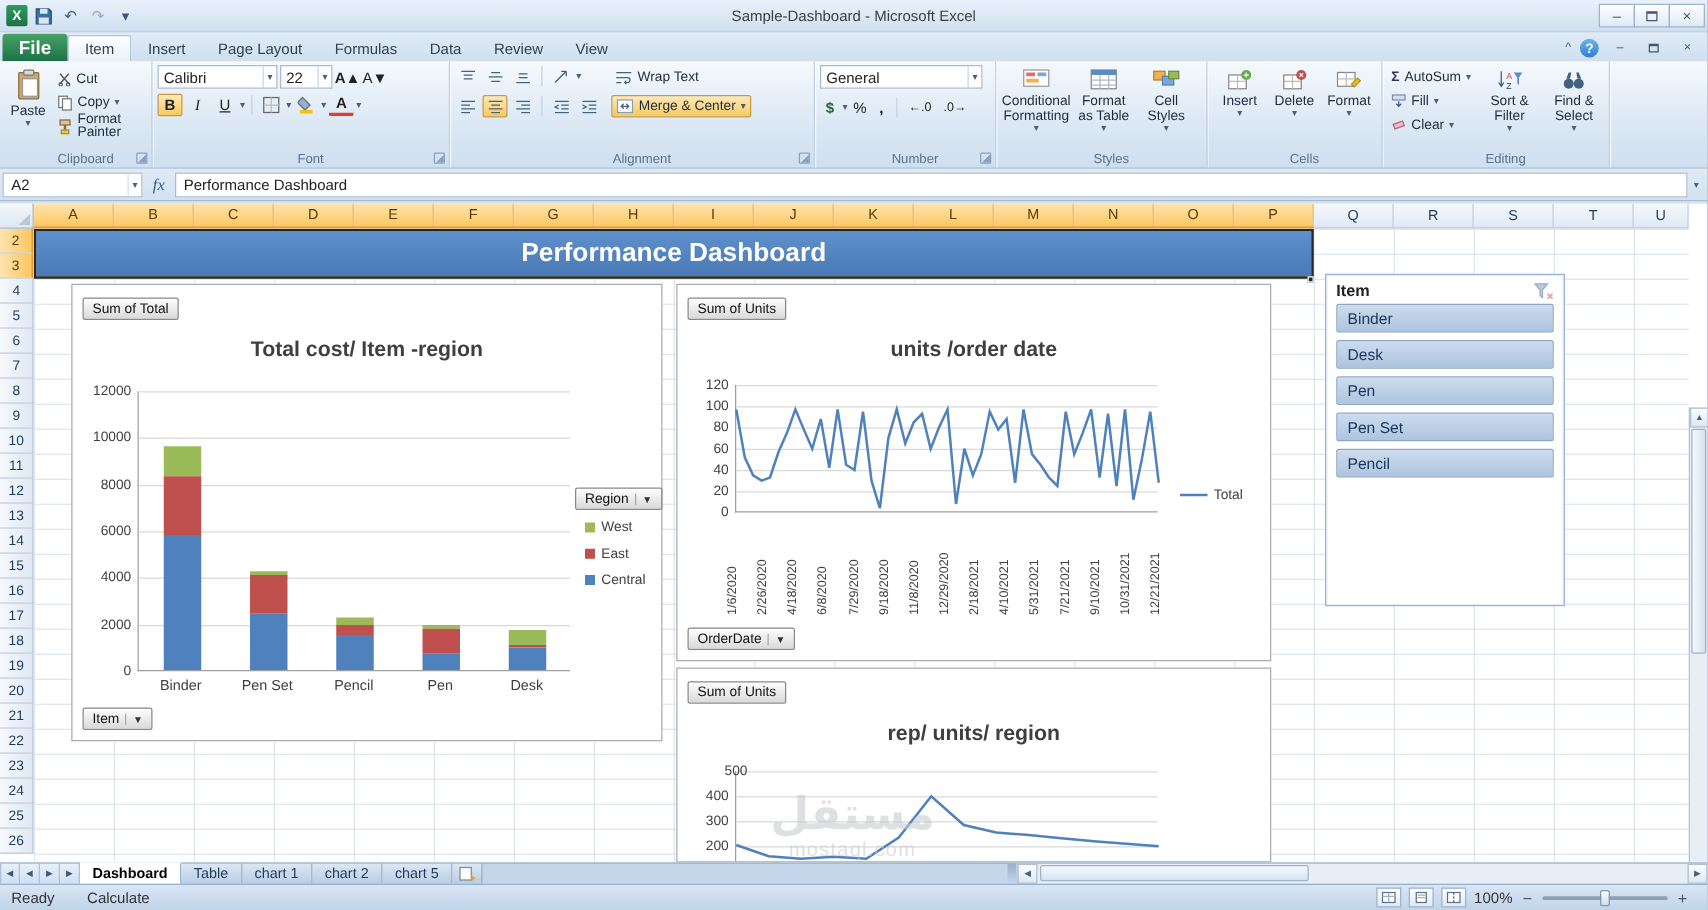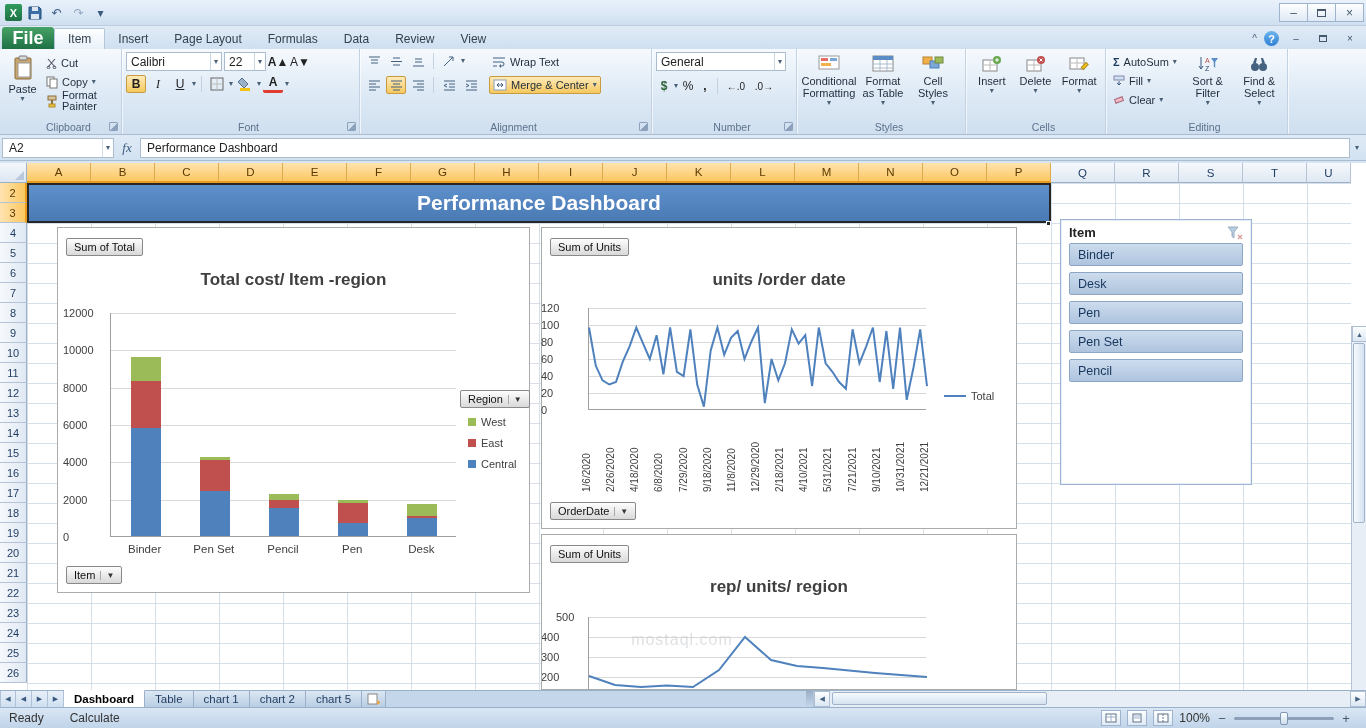--- a/index.html
+++ b/index.html
@@ -12,21 +12,21 @@
   .xl-icon{width:17px;height:17px;background:linear-gradient(#2f9b5c,#1e7145);color:#fff;font-weight:bold;font-size:11px;display:flex;align-items:center;justify-content:center;border-radius:2px;}
   .qat-btn{width:19px;height:18px;display:flex;align-items:center;justify-content:center;font-size:12px;color:#3a5a82;border-radius:2px;}
   .qat-btn.dis{opacity:.45;}
   .title-text{position:absolute;left:0;right:0;text-align:center;font-size:12px;color:#3e3e3e;}
   .win-btns{margin-left:auto;display:flex;z-index:2;padding-right:2px;}
   .win-btn{width:29px;height:19px;display:flex;align-items:center;justify-content:center;border:1px solid #9fb4cc;background:linear-gradient(#fdfefe,#dfeaf5);margin-left:-1px;font-size:12px;color:#44576b;}
   .max-glyph{width:9px;height:8px;border:1px solid #44576b;border-top-width:2px;display:inline-block;}
 
   
   .tabs-row{position:absolute;top:26px;left:0;width:100%;height:23px;background:linear-gradient(#e0ebf7,#cfdff0);display:flex;align-items:flex-end;}
-  .file-tab{width:52px;height:22px;background:linear-gradient(#46a266,#1e7145);color:#fff;font-weight:bold;font-size:18px;display:flex;align-items:center;justify-content:center;border-radius:3px 3px 0 0;margin-left:2px;}
+  .file-tab{width:52px;height:22px;background:linear-gradient(#46a266,#1e7145);color:#fff;font-weight:bold;font-size:15px;display:flex;align-items:center;justify-content:center;border-radius:3px 3px 0 0;margin-left:2px;}
   .rtab{padding:0 13px;height:21px;display:flex;align-items:center;color:#33414f;font-size:12px;}
   .rtab.active{background:linear-gradient(#fdfeff,#e9f1f9);border:1px solid #b4c6da;border-bottom:none;border-radius:2px 2px 0 0;}
   .tabs-right{margin-left:auto;display:flex;align-items:center;gap:7px;padding-right:6px;height:21px;}
   .mini-ico{font-size:10px;color:#4a6076;}
   .help-circle{width:15px;height:15px;border-radius:50%;background:linear-gradient(#6db5ec,#2f7fd4);color:#fff;font-size:11px;font-weight:bold;display:flex;align-items:center;justify-content:center;}
   .wdoc-btn{width:20px;height:16px;display:flex;align-items:center;justify-content:center;font-size:10px;color:#44576b;border:1px solid transparent;}
 
   
   .ribbon{position:absolute;top:49px;left:0;width:100%;height:86px;background:linear-gradient(#f5f9fd,#dde9f5 55%,#cfdfef);border-bottom:1px solid #a8bcd2;display:flex;}
   .rgroup{position:relative;height:100%;border-right:1px solid #c2d2e2;box-shadow:1px 0 0 rgba(255,255,255,.65);padding:3px 4px 14px;}
@@ -68,21 +68,21 @@
     background-size:64px 20px;}
   .banner{position:absolute;left:0;top:0;width:1024px;height:40px;background:linear-gradient(#5e90cb,#4a7ab4);border:2px solid #262626;display:flex;align-items:center;justify-content:center;color:#fff;font-weight:bold;font-size:21px;}
   .fillhandle{position:absolute;left:1019px;top:38px;width:5px;height:5px;background:#262626;border:1px solid #fff;}
 
   .chartbox{position:absolute;background:#fff;border:1px solid #ababab;}
   .ctitle{position:absolute;left:0;right:0;text-align:center;font-weight:bold;font-size:17px;color:#3f3f3f;}
   .fieldbtn{position:absolute;font-size:11px;color:#111;padding:2px 7px;background:linear-gradient(#fdfdfd,#d9d9d9);border:1px solid #898989;border-radius:2px;display:flex;align-items:center;gap:5px;white-space:nowrap;}
   .fieldbtn .fcaret{font-size:8px;color:#333;border-left:1px solid #a8a8a8;padding-left:5px;}
   .plot{position:absolute;border-left:1px solid #9f9f9f;border-bottom:1px solid #9f9f9f;}
   .hgrid{position:absolute;left:0;right:0;height:1px;background:#d9d9d9;}
-  .ylab{position:absolute;left:-48px;width:42px;text-align:left;font-size:11px;color:#404040;line-height:12px;}
+  .ylab{position:absolute;left:-48px;width:42px;text-align:right;font-size:11px;color:#404040;line-height:12px;}
   .bars{position:absolute;left:0;top:0;right:0;bottom:0;display:flex;align-items:flex-end;justify-content:space-around;}
   .bargroup{flex:1;display:flex;justify-content:center;}
   .bar{display:flex;flex-direction:column;justify-content:flex-end;width:30px;}
   .xlabels{position:absolute;display:flex;}
   .xlab{flex:1;text-align:center;font-size:11.5px;color:#404040;}
   .legend{position:absolute;display:flex;flex-direction:column;gap:9px;}
   .lgitem{display:flex;align-items:center;gap:5px;font-size:11px;color:#404040;}
   .lgsq{width:8px;height:8px;display:inline-block;}
   .lgline{width:22px;height:2px;display:inline-block;}
   .datelab{position:absolute;top:0;height:78px;width:14px;writing-mode:vertical-rl;transform:rotate(180deg);font-size:10px;color:#404040;text-align:left;}
@@ -135,20 +135,21 @@
         <svg width="14" height="14" viewBox="0 0 14 14">
             <path d="M1 1h10l2 2v10H1z" fill="#3a6ea5" stroke="#27517c"></path>
             <rect x="3" y="8" width="8" height="5" fill="#dce6f0"></rect>
             <rect x="4" y="1" width="6" height="4" fill="#dce6f0"></rect>
           </svg>
       </span>
       <span class="qat-btn">↶</span>
       <span class="qat-btn dis">↷</span>
       <span class="qat-btn">▾</span>
     </div>
+    <div class="title-text">Sample-Dashboard  -  Microsoft Excel</div>
     <div class="win-btns">
       <span class="win-btn">–</span>
       <span class="win-btn">
           <i class="max-glyph"></i>
         </span>
       <span class="win-btn">×</span>
     </div>
   </div>
 
   <div class="tabs-row">
@@ -713,20 +714,21 @@
         <div>
             <div class="slicer-item">Binder</div>
             <div class="slicer-item">Desk</div>
             <div class="slicer-item">Pen</div>
             <div class="slicer-item">Pen Set</div>
             <div class="slicer-item">Pencil</div>
           </div>
       </div>
 
       <div class="watermark" style="left:555px;top:448px;width:200px;">
+        <div class="l1">مستقل</div>
         <div class="l2">mostaql.com</div>
       </div>
     </div>
 
     <div class="vscroll">
       <div class="sarrow">▲</div>
       <div class="vthumb"></div>
 
     </div>
   </div>

